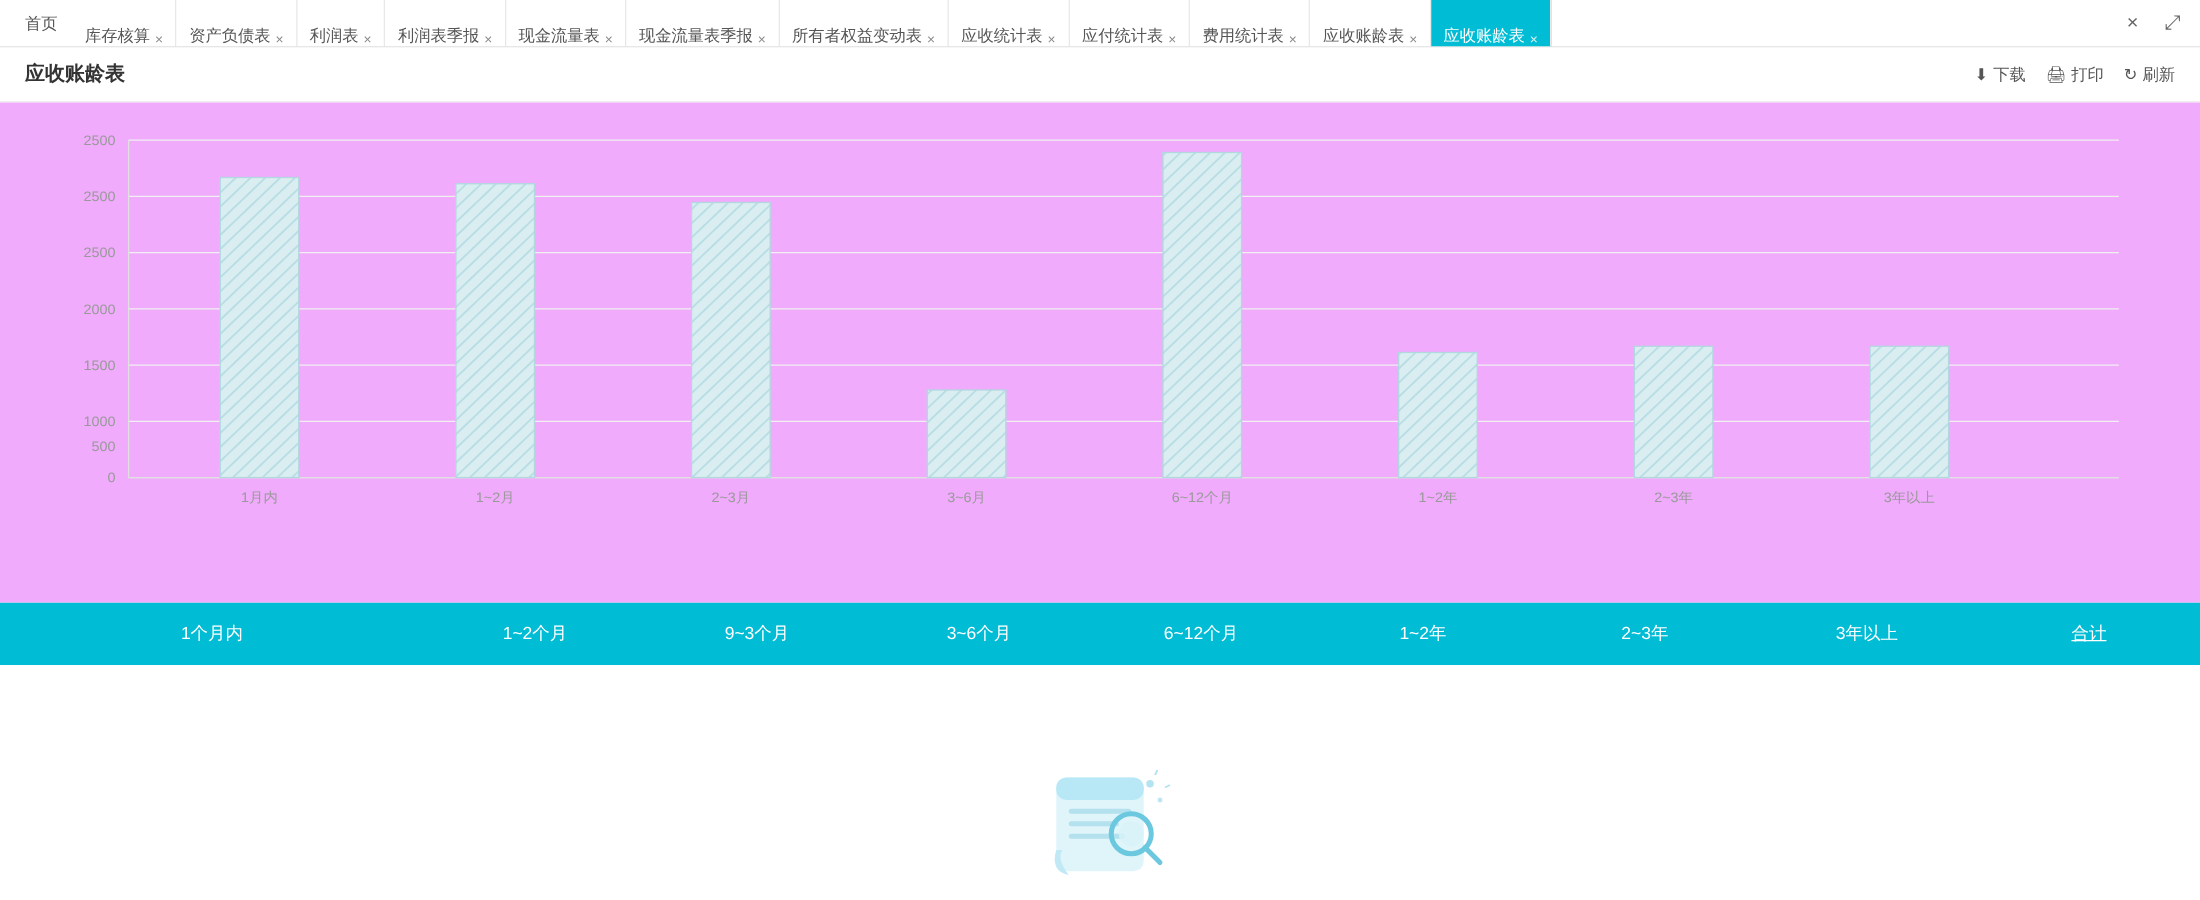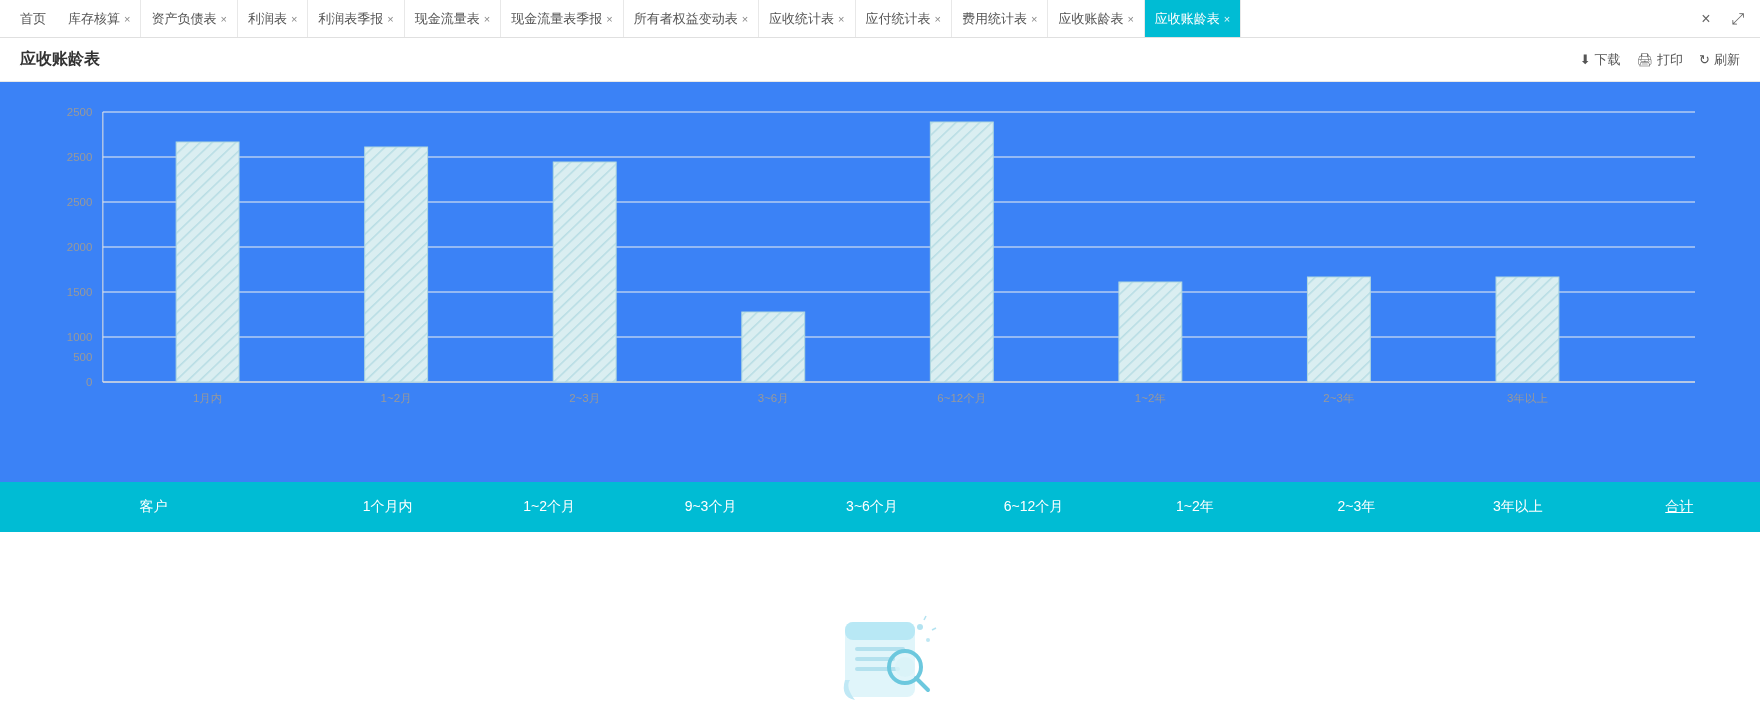--- a/index.html
+++ b/index.html
@@ -11,21 +11,21 @@
       align-items: center;
       background: #fff;
       border-bottom: 1px solid #e0e0e0;
       height: 38px;
       padding: 0 8px;
       overflow: hidden;
       white-space: nowrap;
     }
     .tab-item {
       display: inline-flex;
-      align-items: center;
+      align-items: flex-end;
       padding: 0 10px;
       height: 38px;
       font-size: 13px;
       color: #555;
       cursor: pointer;
       border-right: 1px solid #e8e8e8;
       gap: 4px;
       flex-shrink: 0;
     }
     .tab-item.active {
@@ -85,21 +85,21 @@
 
     
     .main-content {
       background: #fff;
       margin: 0;
       padding: 0;
     }
 
     
     .chart-area {
-      background: #3b82f6;
+      background: #f0abfc;
       padding: 20px 44px 20px 40px;
       height: 400px;
       position: relative;
     }
 
     .chart-container {
       position: relative;
       width: 100%;
       height: 340px;
       margin: 0 auto;
@@ -291,21 +291,20 @@
           <pattern id="hatch" patternUnits="userSpaceOnUse" width="8" height="8" patternTransform="rotate(45)">
             <rect width="8" height="8" fill="#daeef1"></rect>
             <line x1="0" y1="0" x2="0" y2="8" stroke="#b8dde4" stroke-width="3"></line>
           </pattern>
         </defs>
       </svg>
     </div>
   </div>
 
   <div class="table-header">
-    <div class="th-cell">客户</div>
     <div class="th-cell">1个月内</div>
     <div class="th-cell">1~2个月</div>
     <div class="th-cell">9~3个月</div>
     <div class="th-cell">3~6个月</div>
     <div class="th-cell">6~12个月</div>
     <div class="th-cell">1~2年</div>
     <div class="th-cell">2~3年</div>
     <div class="th-cell">3年以上</div>
     <div class="th-cell">合计</div>
   </div>

